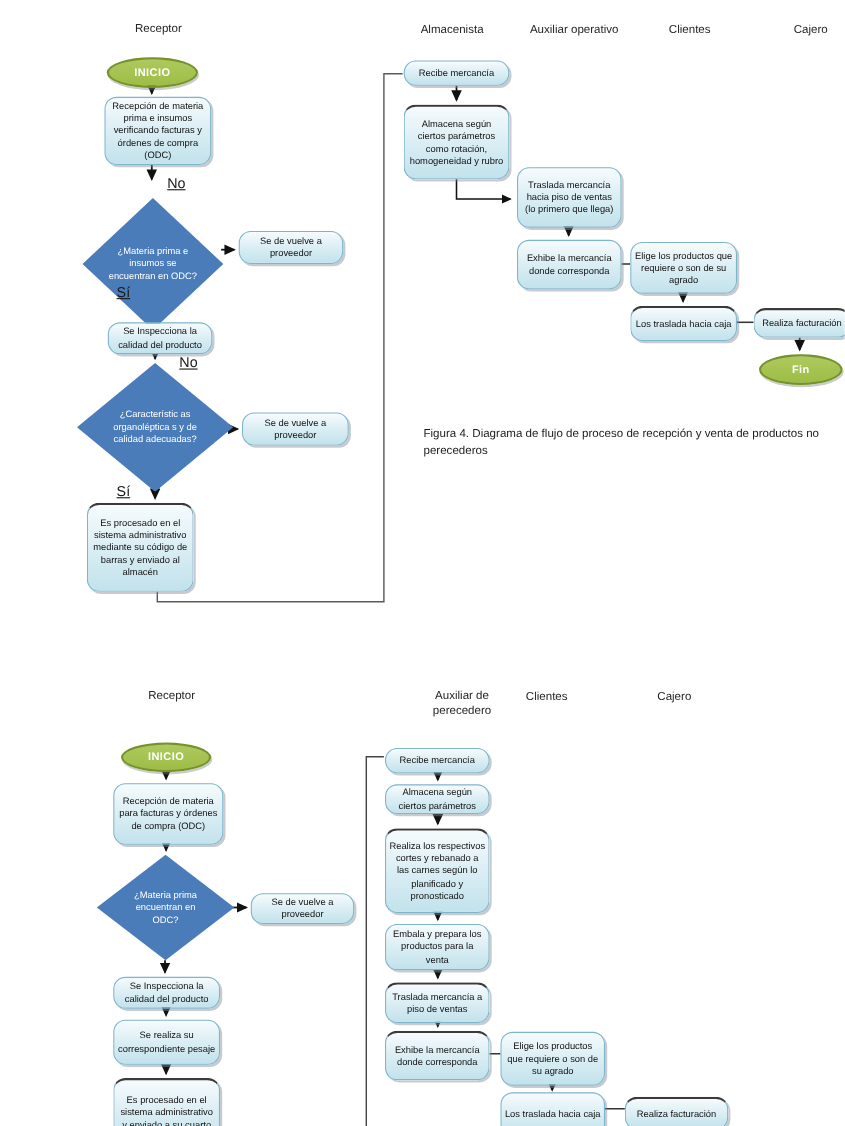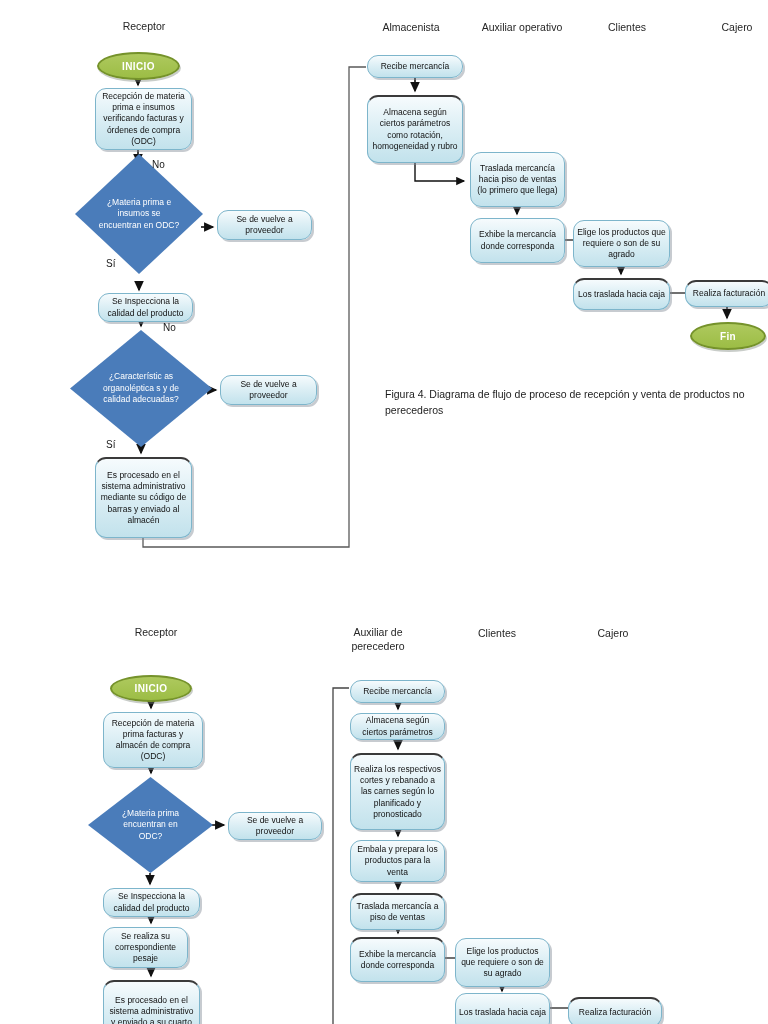--- a/index.html
+++ b/index.html
@@ -29,21 +29,21 @@
   .diamond span{
     width:64%;text-align:center;color:#ffffff;font-size:8.5px;line-height:1.35;
   }
   .ellipse{
     position:absolute;border-radius:50%;
     background:linear-gradient(180deg,#aec95e 0%,#9cbd45 100%);
     border:2px solid #75922b;box-shadow:1px 2px 0 rgba(120,130,120,0.4);
     display:flex;align-items:center;justify-content:center;box-sizing:border-box;
     color:#ffffff;font-size:10px;font-weight:bold;letter-spacing:.4px;
   }
-  .branch-label{position:absolute;font-size:10px;color:#1a1a1a;}
+  .branch-label{position:absolute;font-size:13px;color:#1a1a1a;text-decoration:underline;}
   .caption{
     position:absolute;left:385px;top:387px;width:380px;
     font-size:10.5px;line-height:1.5;color:#1c1c1c;
   }
   svg.wires{position:absolute;left:0;top:0;pointer-events:none;}
 </style>
 </head>
 <body>
 
 <div id="page">
@@ -92,70 +92,70 @@
     <div class="lane-header" style="left:144px;top:20px">Receptor</div>
     <div class="lane-header" style="left:411px;top:21px">Almacenista</div>
     <div class="lane-header" style="left:522px;top:21px">Auxiliar operativo</div>
     <div class="lane-header" style="left:627px;top:21px">Clientes</div>
     <div class="lane-header" style="left:737px;top:21px">Cajero</div>
 
     <div class="ellipse" style="left:97px;top:52px;width:83px;height:28px">INICIO</div>
 
     <div class="box" style="left:95px;top:88px;width:97px;height:62px">Recepción de materia prima e insumos verificando facturas y órdenes de compra (ODC)</div>
 
-    <div class="diamond" style="left:75px;top:154px;width:128px;height:120px">
+    <div class="diamond" style="left:75px;top:180px;width:128px;height:120px">
       <span>¿Materia prima e insumos se encuentran en ODC?</span>
     </div>
     <div class="branch-label" style="left:152px;top:159px">No</div>
     <div class="branch-label" style="left:106px;top:258px">Sí</div>
 
     <div class="box" style="left:217px;top:210px;width:95px;height:30px">Se de vuelve a proveedor</div>
 
     <div class="box" style="left:98px;top:293px;width:95px;height:29px">Se Inspecciona la calidad del producto</div>
 
     <div class="diamond" style="left:70px;top:330px;width:142px;height:117px">
       <span>¿Característic as organoléptica s y de calidad adecuadas?</span>
     </div>
     <div class="branch-label" style="left:163px;top:322px">No</div>
     <div class="branch-label" style="left:106px;top:439px">Sí</div>
 
     <div class="box" style="left:220px;top:375px;width:97px;height:30px">Se de vuelve a proveedor</div>
 
-    <div class="box dk" style="left:95px;top:457px;width:97px;height:81px">Es procesado en el sistema administrativo mediante su código de barras y enviado al almacén</div>
+    <div class="box dk" style="left:79px;top:457px;width:97px;height:81px">Es procesado en el sistema administrativo mediante su código de barras y enviado al almacén</div>
 
     <div class="box" style="left:367px;top:55px;width:96px;height:23px">Recibe mercancía</div>
     <div class="box dk" style="left:367px;top:95px;width:96px;height:68px">Almacena según ciertos parámetros como rotación, homogeneidad y rubro</div>
     <div class="box" style="left:470px;top:152px;width:95px;height:55px">Traslada mercancía hacia piso de ventas (lo primero que llega)</div>
     <div class="box" style="left:470px;top:218px;width:95px;height:45px">Exhibe la mercancía donde corresponda</div>
     <div class="box" style="left:573px;top:220px;width:97px;height:47px">Elige los productos que requiere o son de su agrado</div>
     <div class="box dk" style="left:573px;top:278px;width:97px;height:32px">Los traslada hacia caja</div>
     <div class="box dk" style="left:685px;top:280px;width:88px;height:27px">Realiza facturación</div>
     <div class="ellipse" style="left:690px;top:322px;width:76px;height:28px">Fin</div>
   </div>
 
   <div class="caption">Figura 4. Diagrama de flujo de proceso de recepción y venta de productos no perecederos</div>
 
   <div>
     <div class="lane-header" style="left:156px;top:626px">Receptor</div>
-    <div class="lane-header wrap" style="left:378px;top:626px">Auxiliar de perecedero</div>
+    <div class="lane-header wrap" style="left:420px;top:626px">Auxiliar de perecedero</div>
     <div class="lane-header" style="left:497px;top:627px">Clientes</div>
     <div class="lane-header" style="left:613px;top:627px">Cajero</div>
 
     <div class="ellipse" style="left:110px;top:675px;width:82px;height:27px">INICIO</div>
 
-    <div class="box" style="left:103px;top:712px;width:100px;height:56px">Recepción de materia prima facturas y almacén de compra (ODC)</div>
+    <div class="box" style="left:103px;top:712px;width:100px;height:56px">Recepción de materia para facturas y órdenes de compra (ODC)</div>
 
     <div class="diamond" style="left:88px;top:777px;width:125px;height:96px">
       <span>¿Materia prima encuentran en ODC?</span>
     </div>
 
     <div class="box" style="left:228px;top:812px;width:94px;height:28px">Se de vuelve a proveedor</div>
 
     <div class="box" style="left:103px;top:888px;width:97px;height:29px">Se Inspecciona la calidad del producto</div>
-    <div class="box" style="left:103px;top:927px;width:85px;height:41px">Se realiza su correspondiente pesaje</div>
+    <div class="box" style="left:103px;top:927px;width:97px;height:41px">Se realiza su correspondiente pesaje</div>
     <div class="box dk" style="left:103px;top:980px;width:97px;height:62px">Es procesado en el sistema administrativo y enviado a su cuarto</div>
 
     <div class="box" style="left:350px;top:680px;width:95px;height:23px">Recibe mercancía</div>
     <div class="box" style="left:350px;top:713px;width:95px;height:27px">Almacena según ciertos parámetros</div>
     <div class="box dk" style="left:350px;top:753px;width:95px;height:77px">Realiza los respectivos cortes y rebanado a las carnes según lo planificado y pronosticado</div>
     <div class="box" style="left:350px;top:840px;width:95px;height:42px">Embala y prepara los productos para la venta</div>
     <div class="box dk" style="left:350px;top:893px;width:95px;height:37px">Traslada mercancía a piso de ventas</div>
     <div class="box dk" style="left:350px;top:937px;width:95px;height:45px">Exhibe la mercancía donde corresponda</div>
     <div class="box" style="left:455px;top:938px;width:95px;height:49px">Elige los productos que requiere o son de su agrado</div>
     <div class="box" style="left:455px;top:993px;width:95px;height:40px">Los traslada hacia caja</div>

